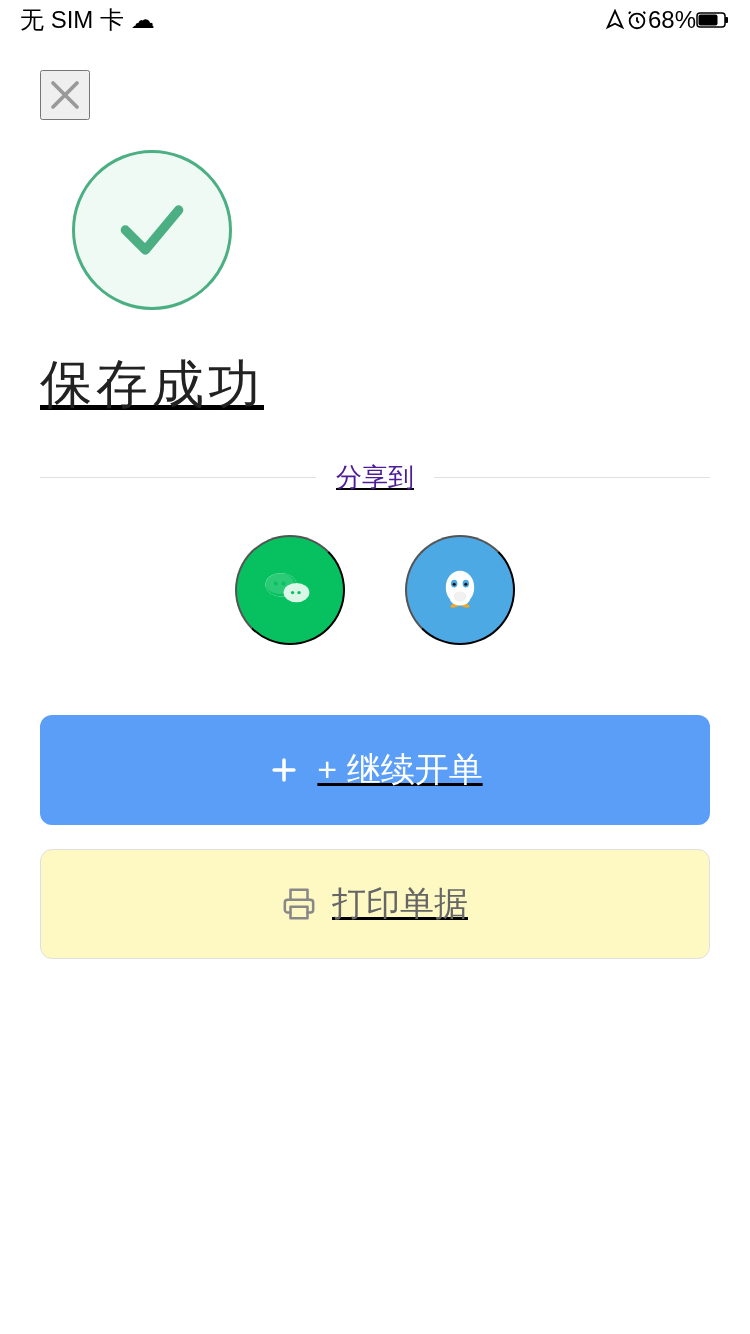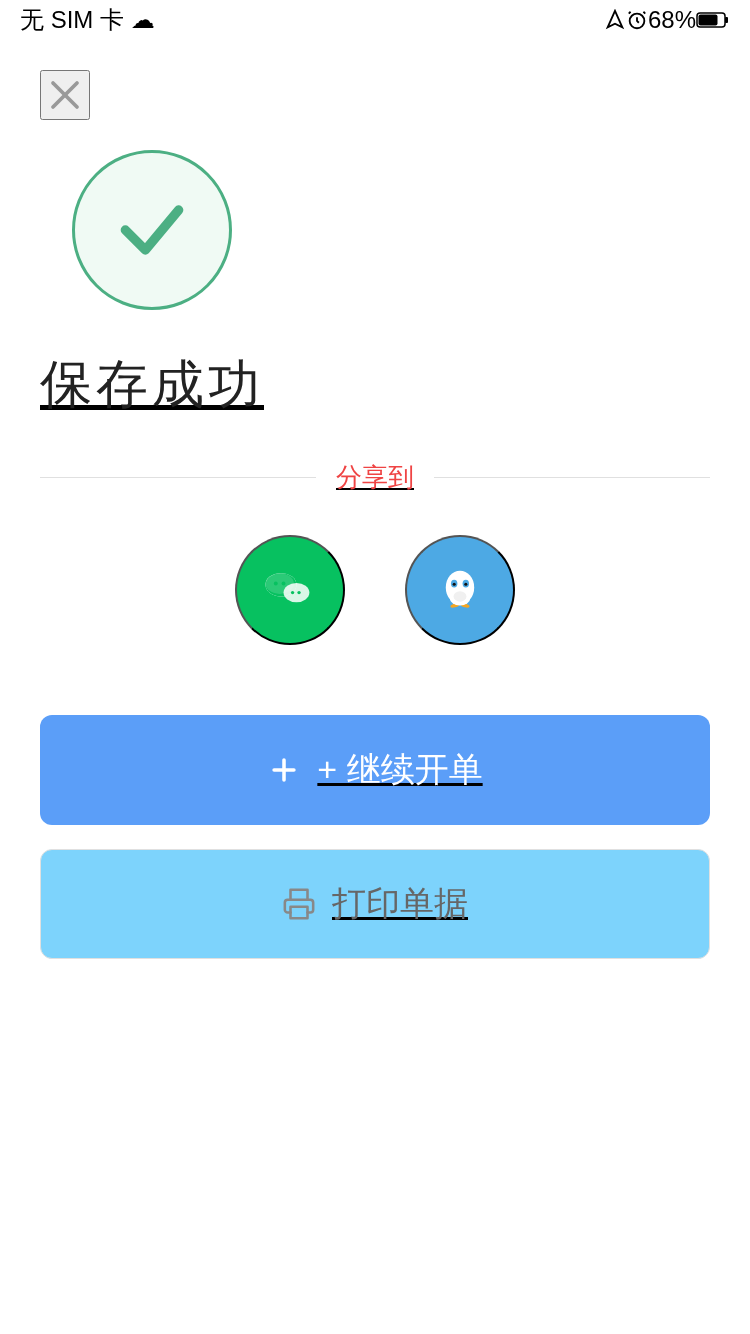--- a/index.html
+++ b/index.html
@@ -116,21 +116,21 @@
       align-items: center;
       gap: 20px;
     }
     .divider-line {
       flex: 1;
       height: 1px;
       background: #e0e0e0;
     }
     .divider-label {
       font-size: 26px;
-      color: #ef4444;
+      color: #4c1d95;
       white-space: nowrap;
     }
 
     .share-icons-row {
       display: flex;
       align-items: center;
       gap: 60px;
     }
 
     .share-icon-btn {
@@ -170,21 +170,21 @@
       font-size: 34px;
       cursor: pointer;
     }
 
     .action-btn.primary {
       background: #5b9ef8;
       color: #ffffff;
     }
 
     .action-btn.secondary {
-      background: #7dd3fc;
+      background: #fef9c3;
       color: #666;
       border: 1px solid #e0e0e0;
     }
 
     .action-btn svg {
       flex-shrink: 0;
     }
   </style>
 </head>
 <body>

